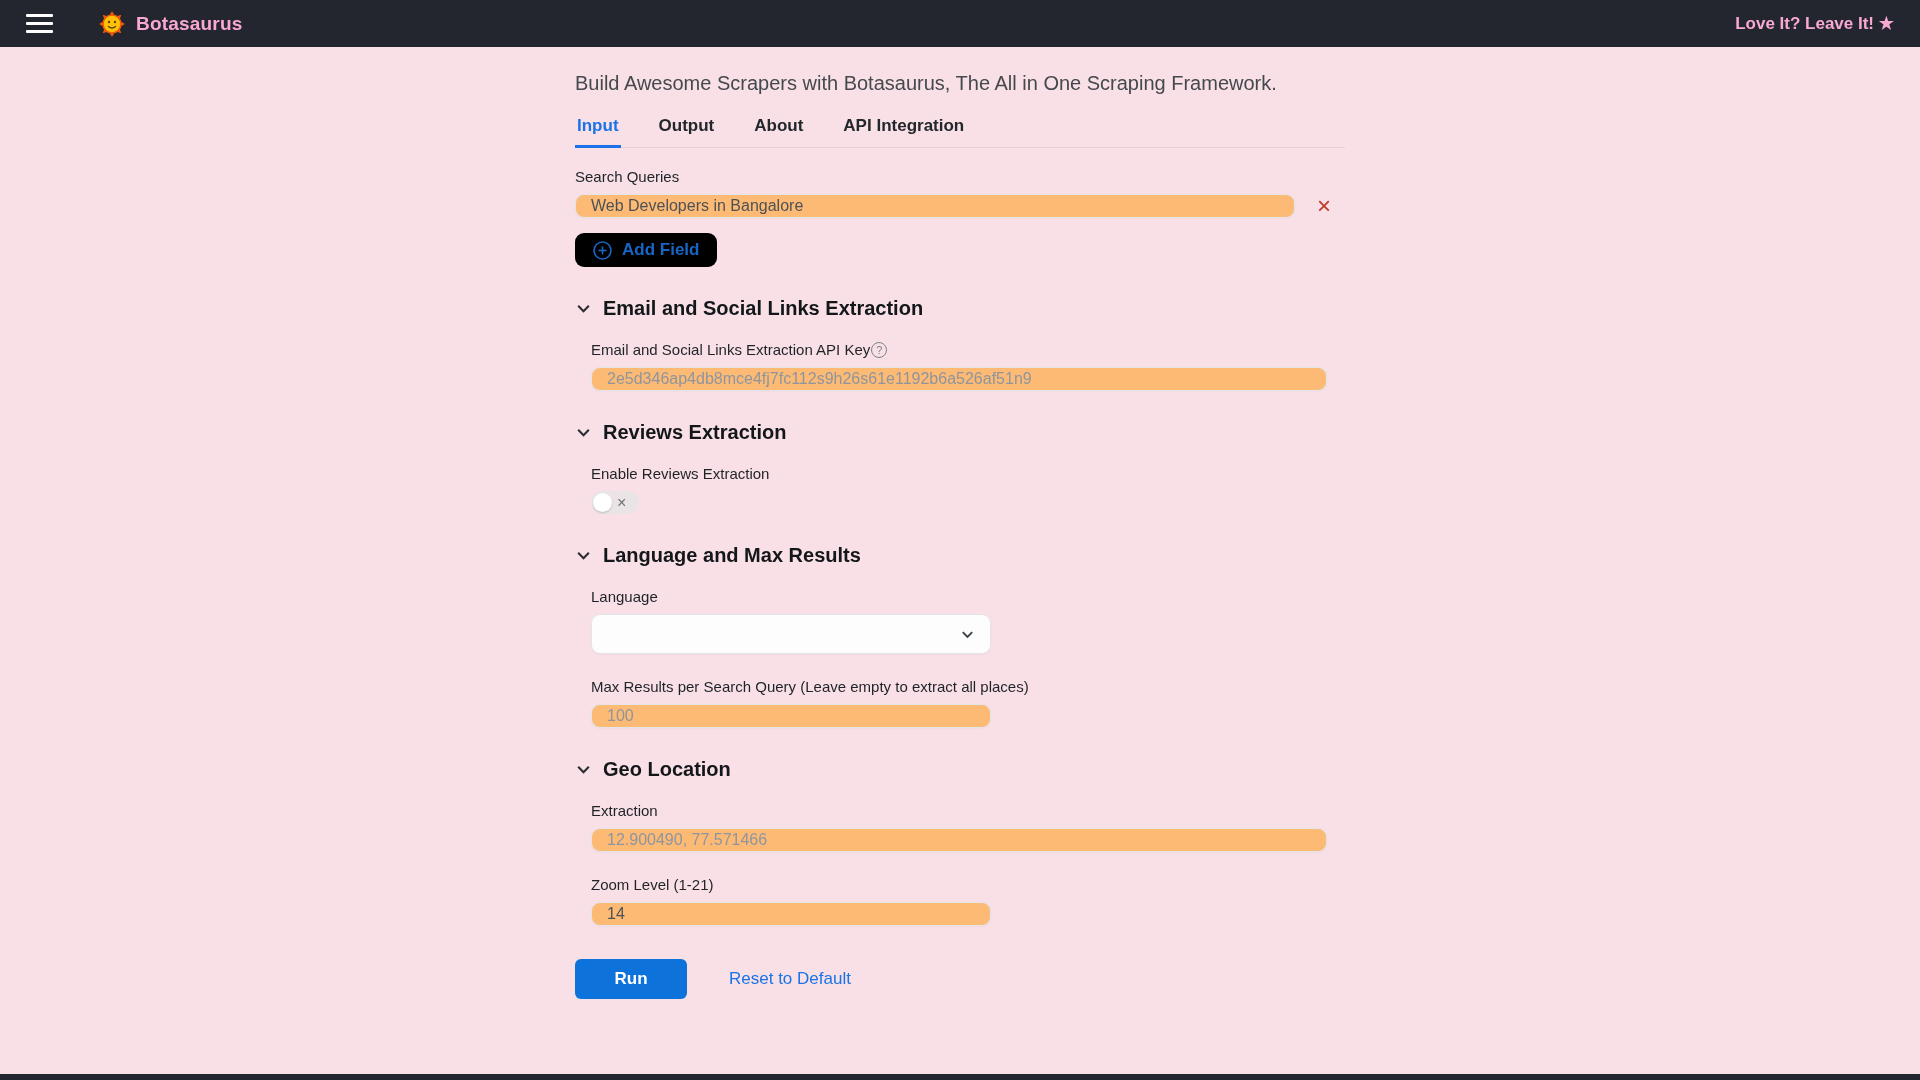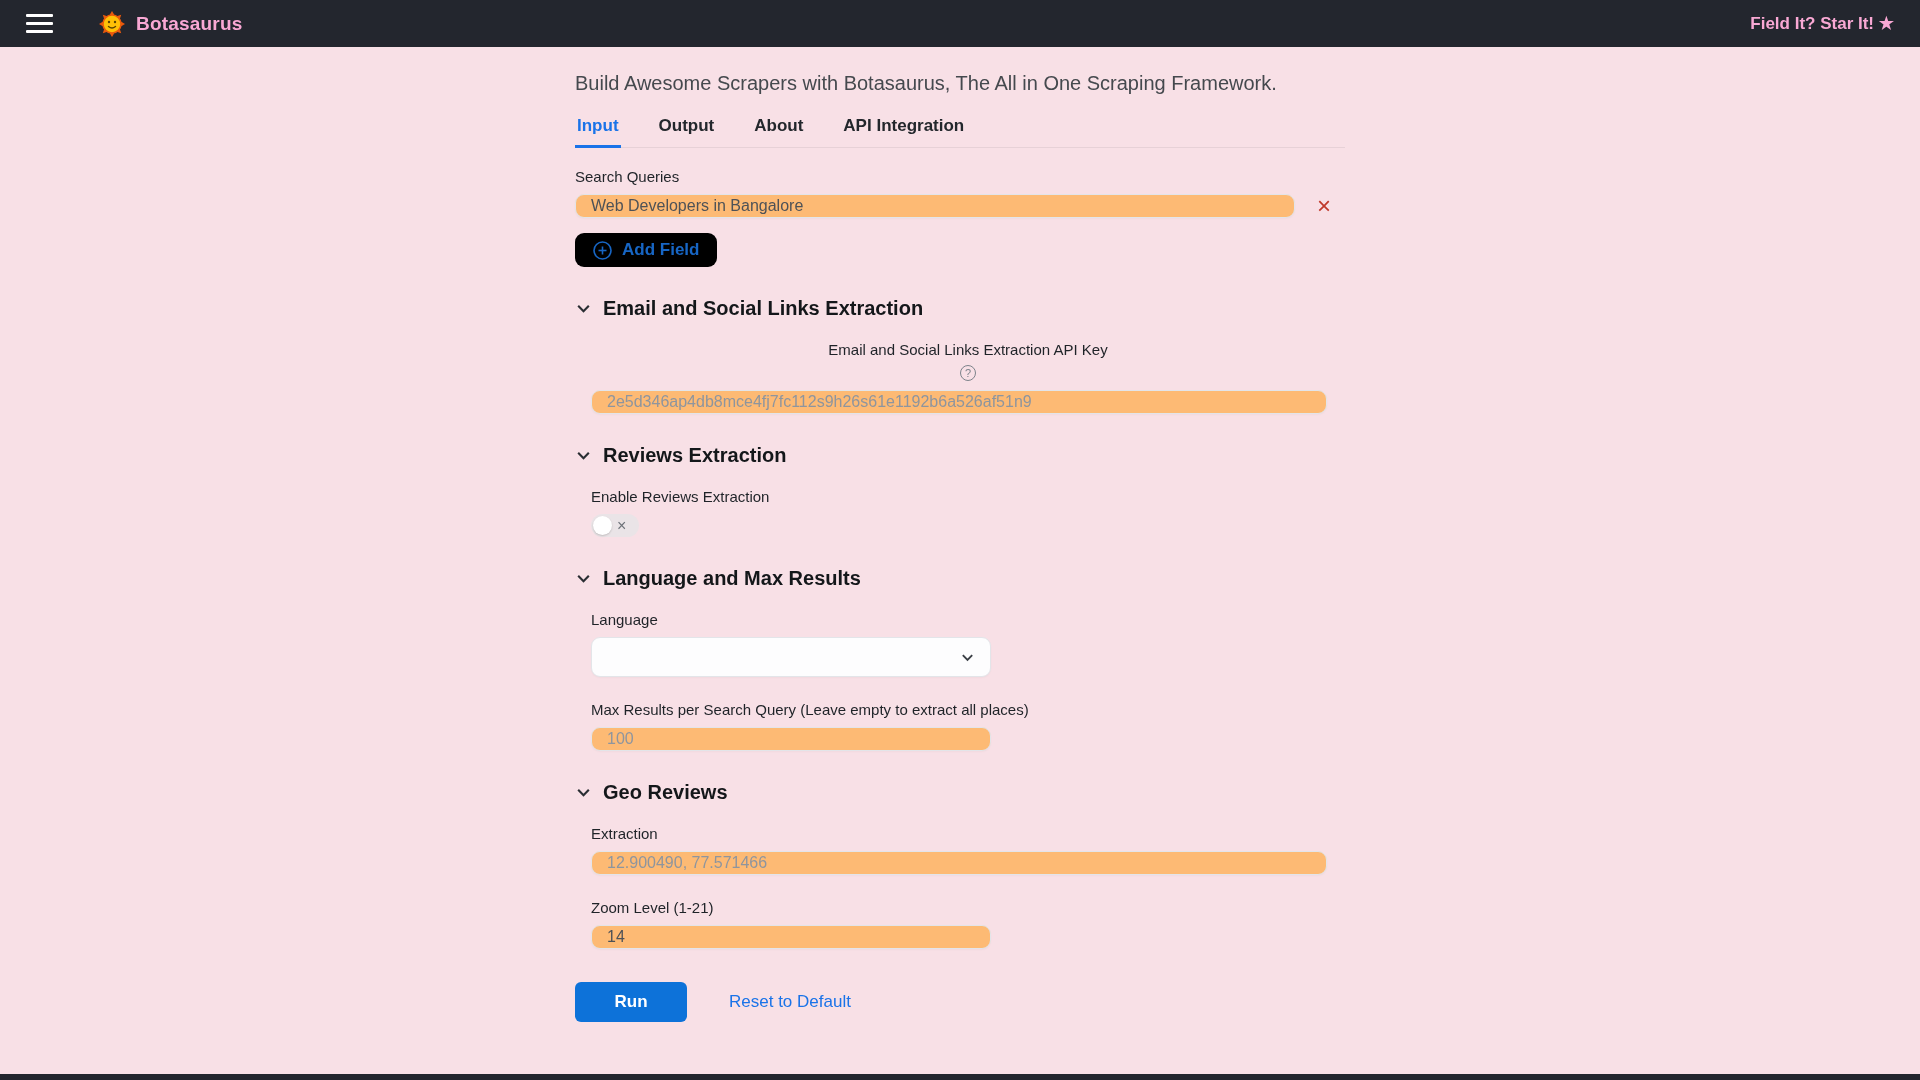--- a/index.html
+++ b/index.html
@@ -79,21 +79,21 @@
     font-family: "Liberation Sans", sans-serif;
   }
 
   .section { margin-top: 30px; }
   .section-head { display: flex; align-items: center; gap: 11px; cursor: pointer; }
   .section-head h2 { font-size: 20px; font-weight: bold; color: #14171a; }
   .chev { width: 17px; height: 17px; stroke: #2a2e33; stroke-width: 2; fill: none; }
 
   .section-body { margin-left: 16px; margin-top: 21px; }
 
-  .label-row { display: flex; align-items: center; gap: 7px; margin-bottom: 9px; flex-direction: column; }
+  .label-row { display: flex; align-items: center; gap: 1px; margin-bottom: 9px; }
   .label-row .field-label { margin-bottom: 0; }
   .help-icon {
     width: 16px; height: 16px;
     border: 1px solid #7d838b;
     border-radius: 50%;
     color: #7d838b;
     font-size: 11px;
     display: inline-flex;
     align-items: center;
     justify-content: center;
@@ -190,21 +190,21 @@
         <polygon points="3.8,22.2 9,20.5 5.5,17"></polygon>
         <polygon points="22.2,22.2 17,20.5 20.5,17"></polygon>
       </g>
       <circle cx="13" cy="13" r="9" fill="#ffc107" stroke="#e8590c" stroke-width="1.5"></circle>
       <circle cx="10" cy="11" r="1.2" fill="#5c4400"></circle>
       <circle cx="16" cy="11" r="1.2" fill="#5c4400"></circle>
       <path d="M9.5 15.5 Q13 18.5 16.5 15.5" stroke="#5c4400" stroke-width="1.4" fill="none" stroke-linecap="round"></path>
     </svg>
     <span class="app-name">Botasaurus</span>
   </div>
-  <span class="star-link">Field It? Star It! ★</span>
+  <span class="star-link">Love It? Leave It! ★</span>
 </div>
 
 <div class="main">
 
   <div class="intro">Build Awesome Scrapers with Botasaurus, The All in One Scraping Framework.</div>
 
   
   <div class="tabs">
     <div class="tab active">Input</div>
     <div class="tab">Output</div>
@@ -288,21 +288,21 @@
       </div>
     </div>
   </div>
 
   
   <div class="section">
     <div class="section-head">
       <svg class="chev" viewBox="0 0 16 16">
         <polyline points="3,5.5 8,10.5 13,5.5"></polyline>
       </svg>
-      <h2>Geo Reviews</h2>
+      <h2>Geo Location</h2>
     </div>
     <div class="section-body">
       <div class="field-label">Extraction</div>
       <input class="text-input wide" type="text" placeholder="12.900490, 77.571466" style="">
 
       <div class="sub-field">
         <div class="field-label">Zoom Level (1-21)</div>
         <input class="text-input narrow" type="text" value="14" style="">
       </div>
     </div>

